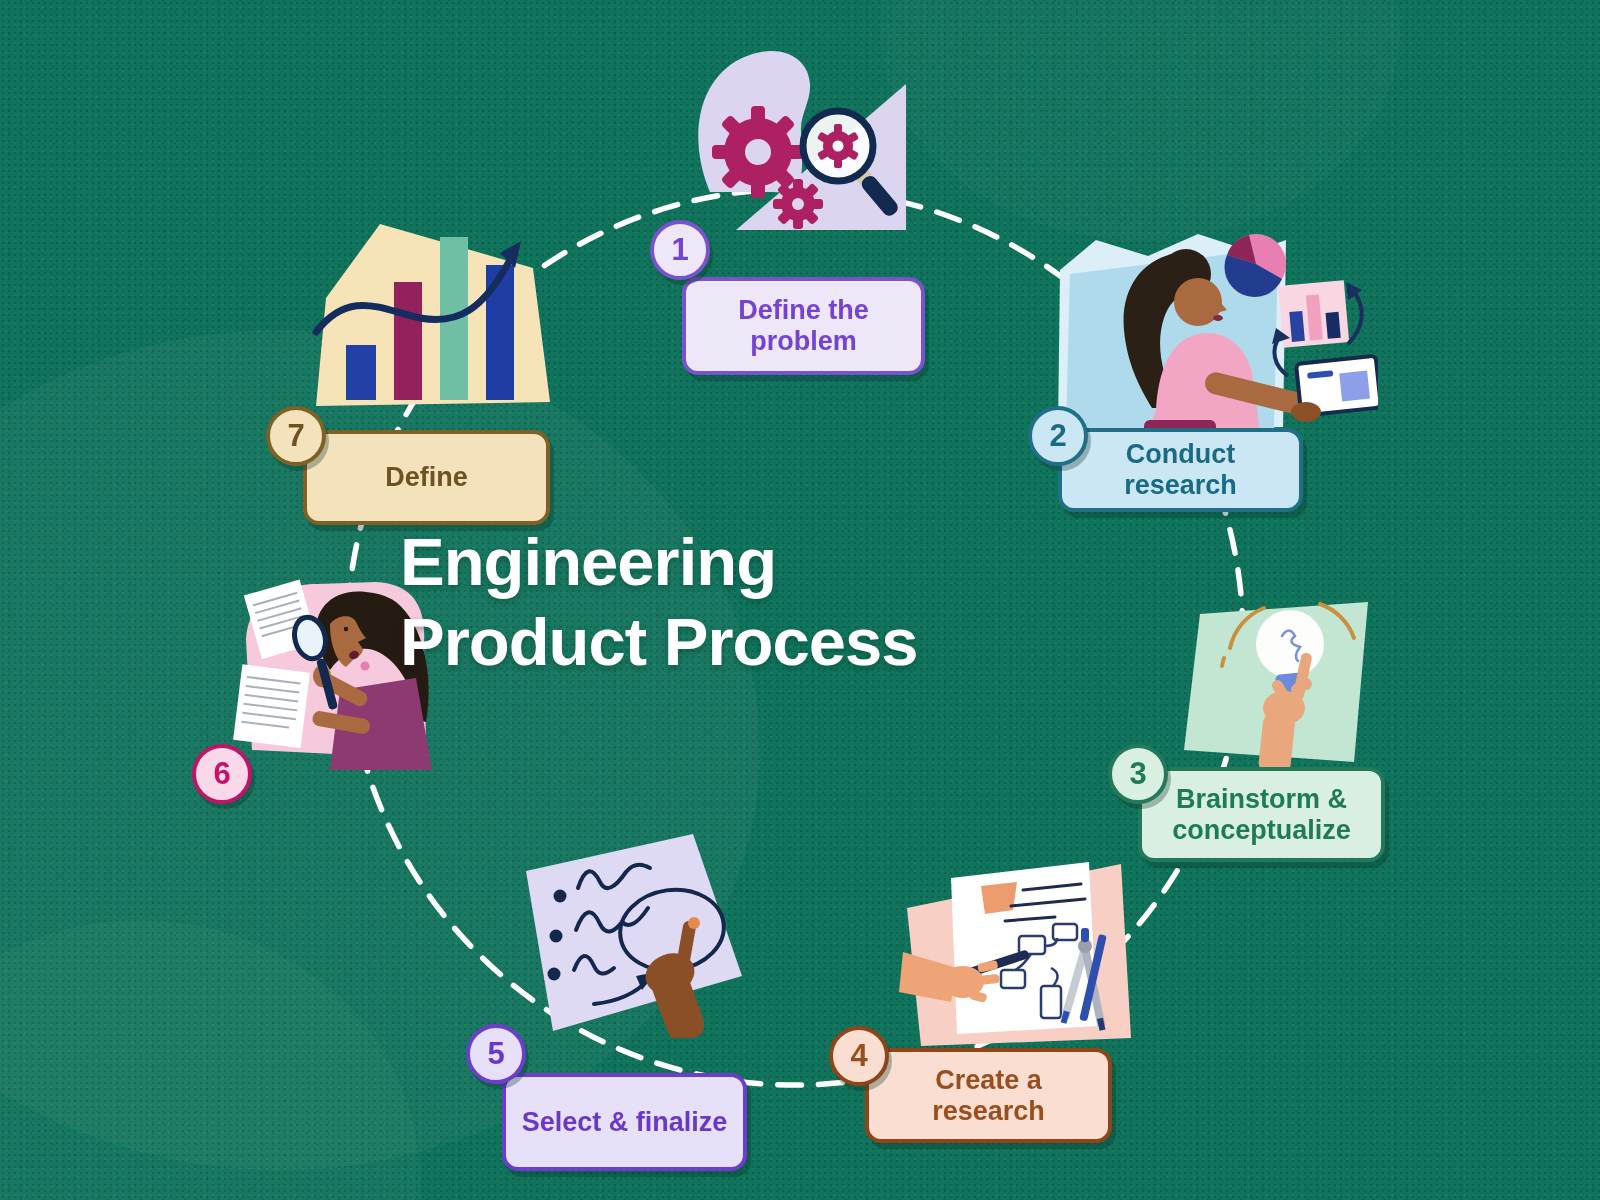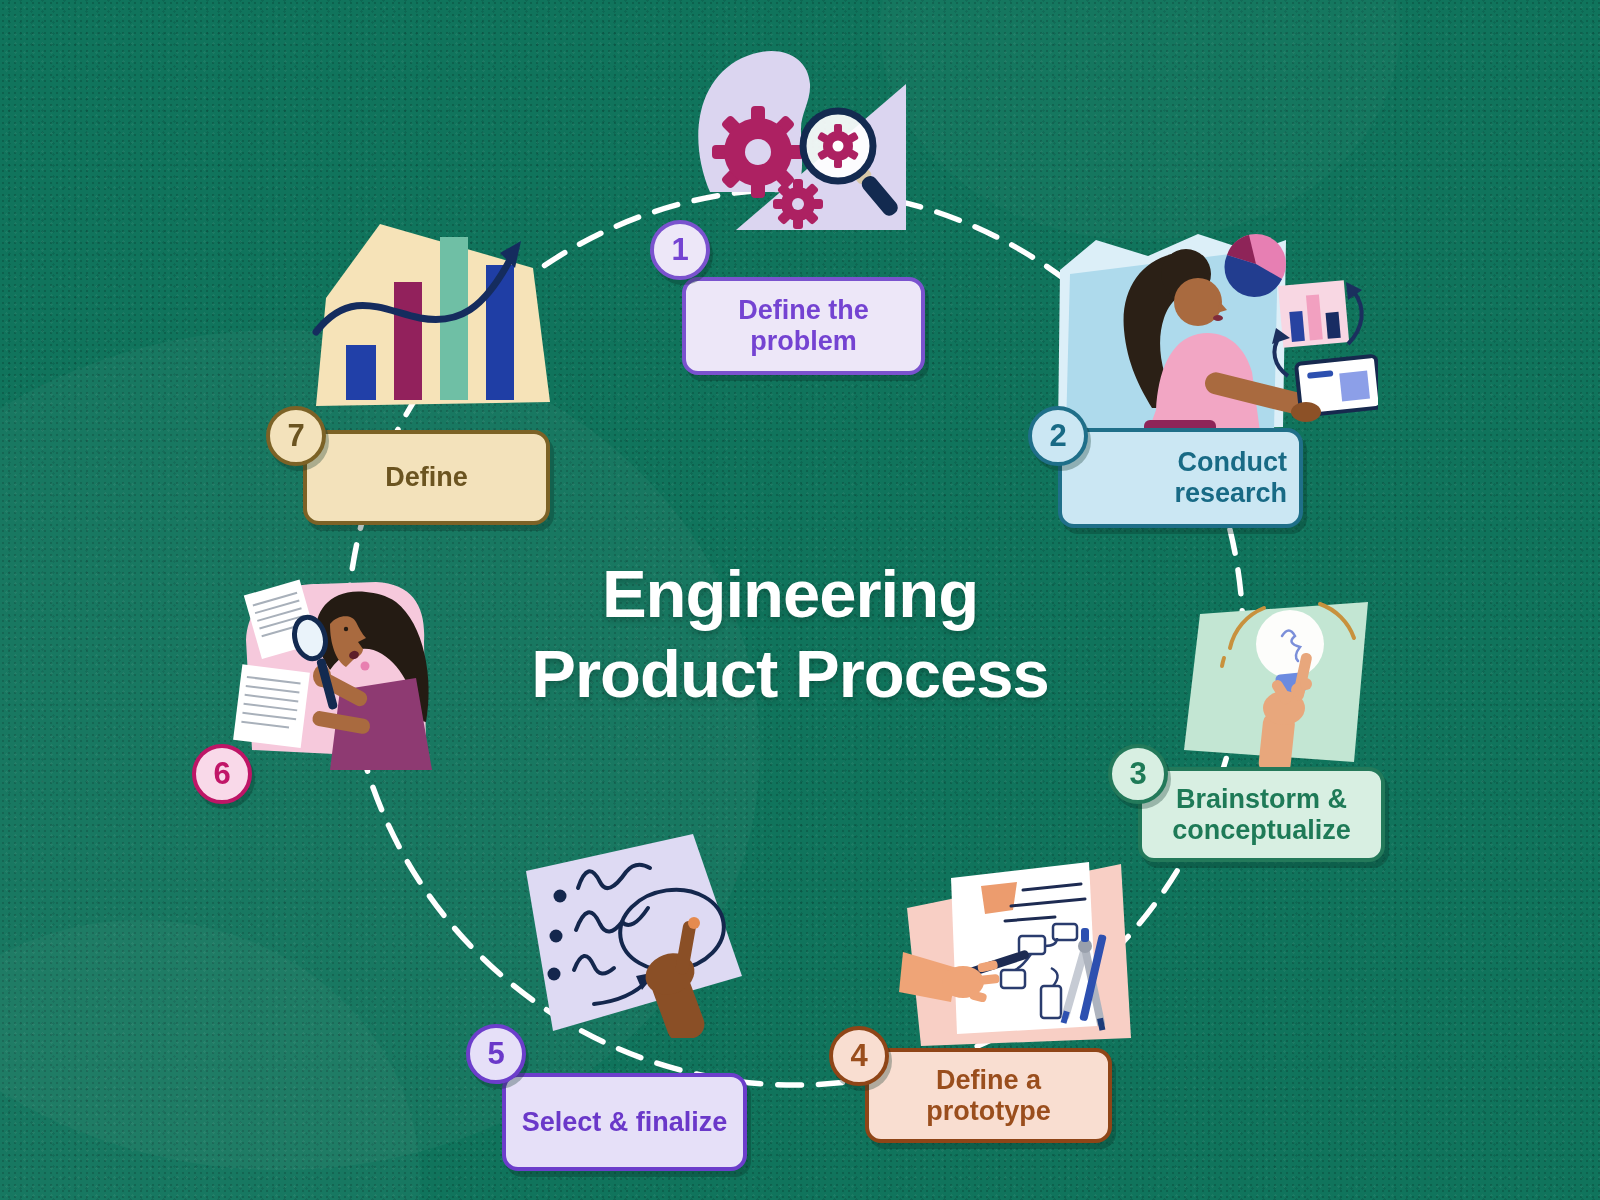--- a/index.html
+++ b/index.html
@@ -27,36 +27,36 @@
   .il7{left:300px;top:212px;width:265px;height:215px;}
   .label{position:absolute;z-index:5;border:4px solid var(--border);background:var(--fill);
     border-radius:16px;display:flex;align-items:center;justify-content:center;text-align:center;
     color:var(--text);font-weight:bold;font-size:27px;line-height:1.14;
     box-shadow:4px 6px 0 rgba(8,45,35,.3);padding:4px 12px;box-sizing:border-box;}
   .badge{position:absolute;z-index:6;width:60px;height:60px;border-radius:50%;
     border:4px solid var(--border);background:var(--fill);display:flex;align-items:center;
     justify-content:center;font-size:31px;font-weight:bold;color:var(--text);
     box-shadow:3px 5px 0 rgba(8,45,35,.3);box-sizing:border-box;}
   .l1{left:682px;top:242px;width:243px;height:98px;margin-top:35px;}
-  .l2{left:1058px;top:428px;width:245px;height:100px;text-align:right;}
+  .l2{left:1058px;top:428px;width:245px;height:84px;}
   .l3{left:1138px;top:767px;width:247px;height:95px;text-align:center;}
   .l4{left:865px;top:1048px;width:247px;height:95px;}
   .l5{left:502px;top:1073px;width:245px;height:98px;}
   .l6{left:225px;top:767px;width:245px;height:91px;}
   .l7{left:303px;top:430px;width:247px;height:95px;}
   .b1{left:650px;top:220px;}
   .b2{left:1028px;top:406px;}
   .b3{left:1108px;top:744px;}
   .b4{left:829px;top:1026px;}
   .b5{left:466px;top:1024px;}
   .b6{left:192px;top:744px;}
   .b7{left:266px;top:406px;}
-  .title{position:absolute;left:400px;top:522px;width:780px;z-index:4;text-align:center;
+  .title{position:absolute;left:400px;top:522px;width:780px;z-index:4;
     font-size:67px;font-weight:bold;color:#fff;line-height:1.2;letter-spacing:-1px;
-    text-shadow:0 3px 6px rgba(0,25,18,.28);margin-top:32px;}
+    text-shadow:0 3px 6px rgba(0,25,18,.28);}
 </style>
 </head>
 <body>
 
 <div class="stage">
 
   <div class="blob blob1"></div>
   <div class="blob blob2"></div>
   <div class="blob blob3"></div>
 
@@ -302,21 +302,21 @@
     </div>
 
   <div class="label l3" style="--fill: #D8EFE2; --border: #23795A; --text: #1E7A57;">
       <span>Brainstorm &amp; conceptualize</span>
     </div>
   <div class="badge b3" style="--fill: #D8EFE2; --border: #23795A; --text: #1E7A57;">
       <span>3</span>
     </div>
 
   <div class="label l4" style="--fill: #F9DED1; --border: #8F4517; --text: #9A4E1D;">
-      <span>Define a prototype</span>
+      <span>Create a research</span>
     </div>
   <div class="badge b4" style="--fill: #F9DED1; --border: #8F4517; --text: #9A4E1D;">
       <span>4</span>
     </div>
 
   <div class="label l5" style="--fill: #E6E0F8; --border: #6C3ECB; --text: #6A38C9;">
       <span>Select &amp; finalize</span>
     </div>
   <div class="badge b5" style="--fill: #E6E0F8; --border: #6C3ECB; --text: #6A38C9;">
       <span>5</span>

